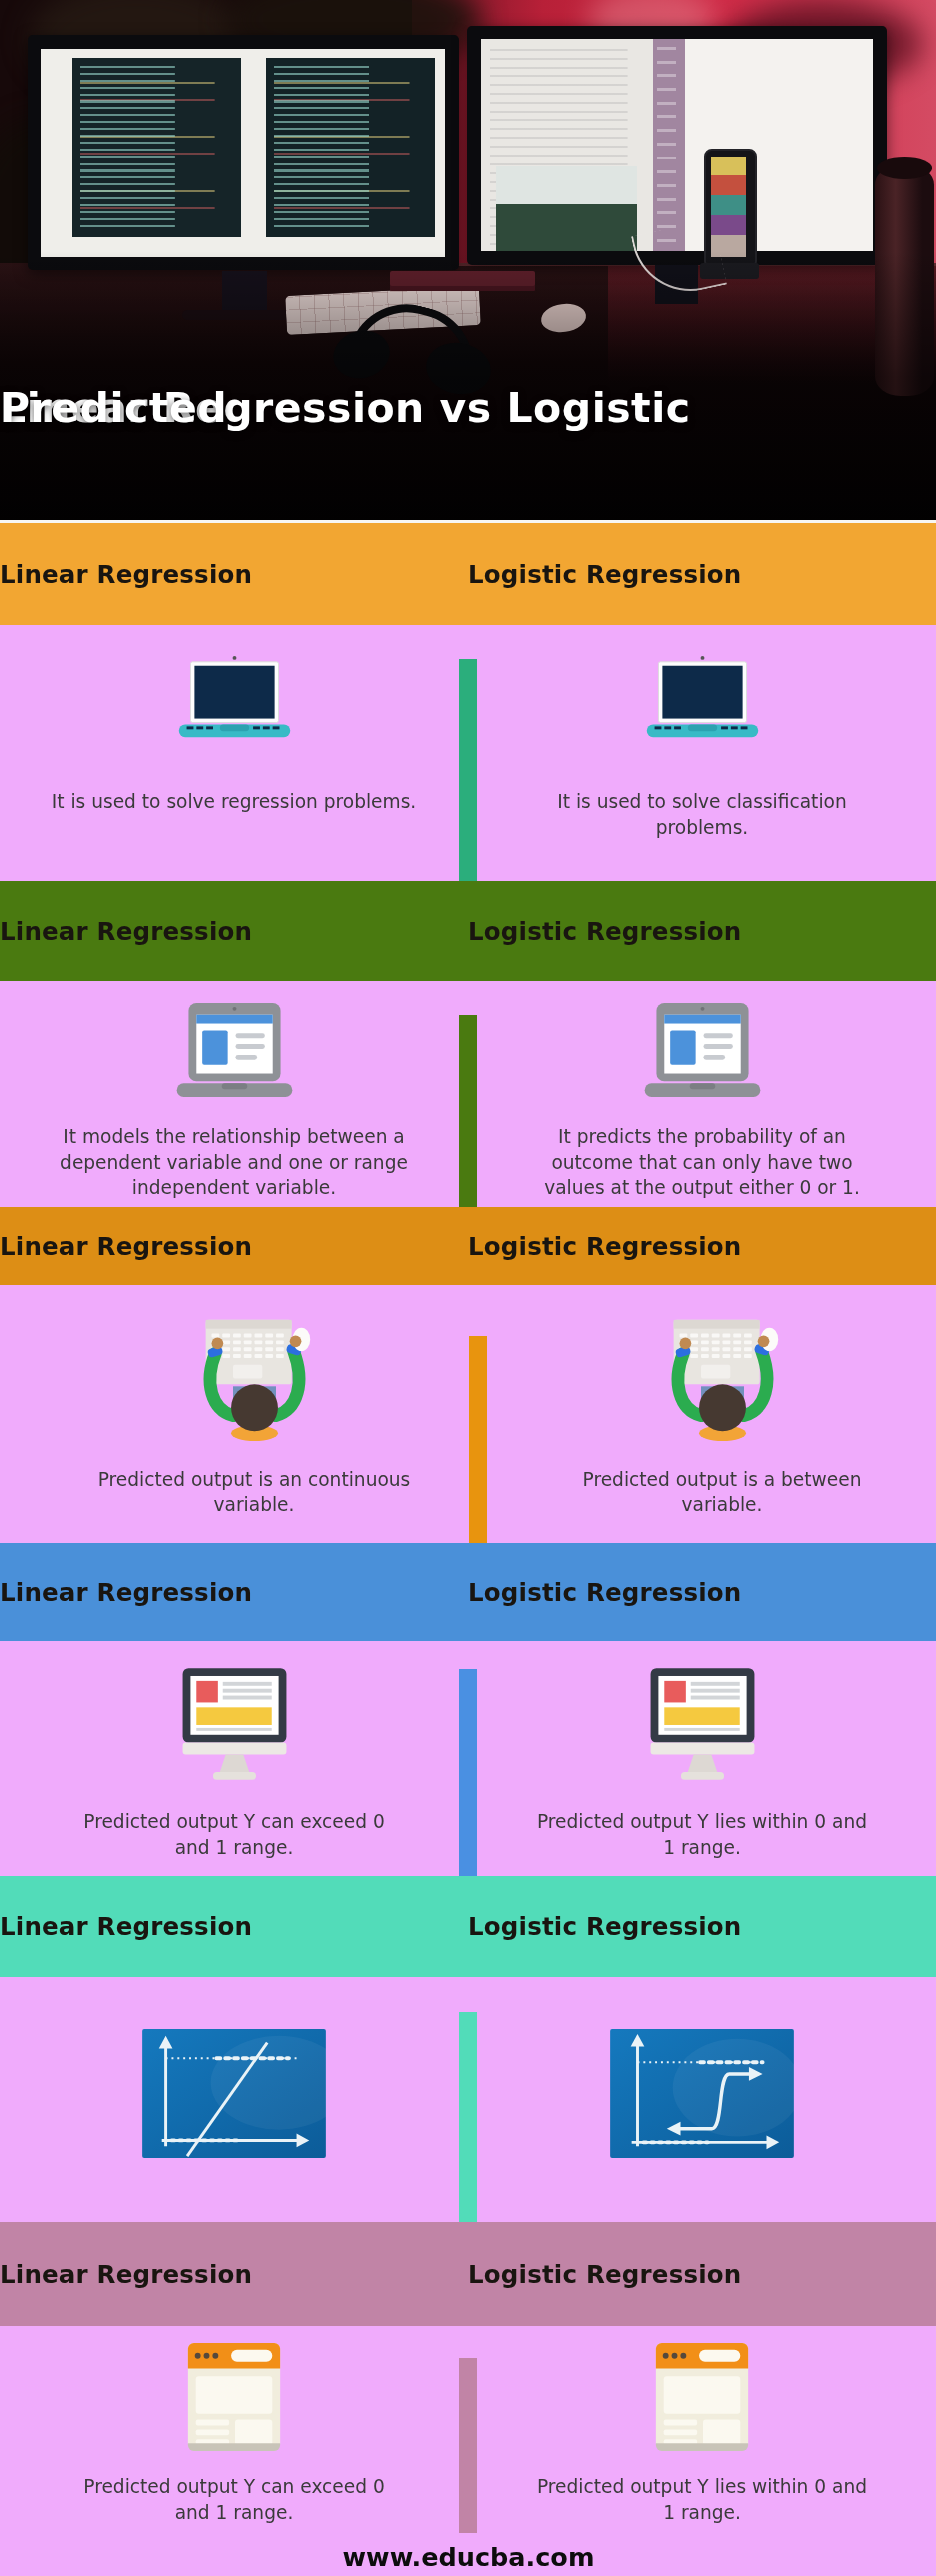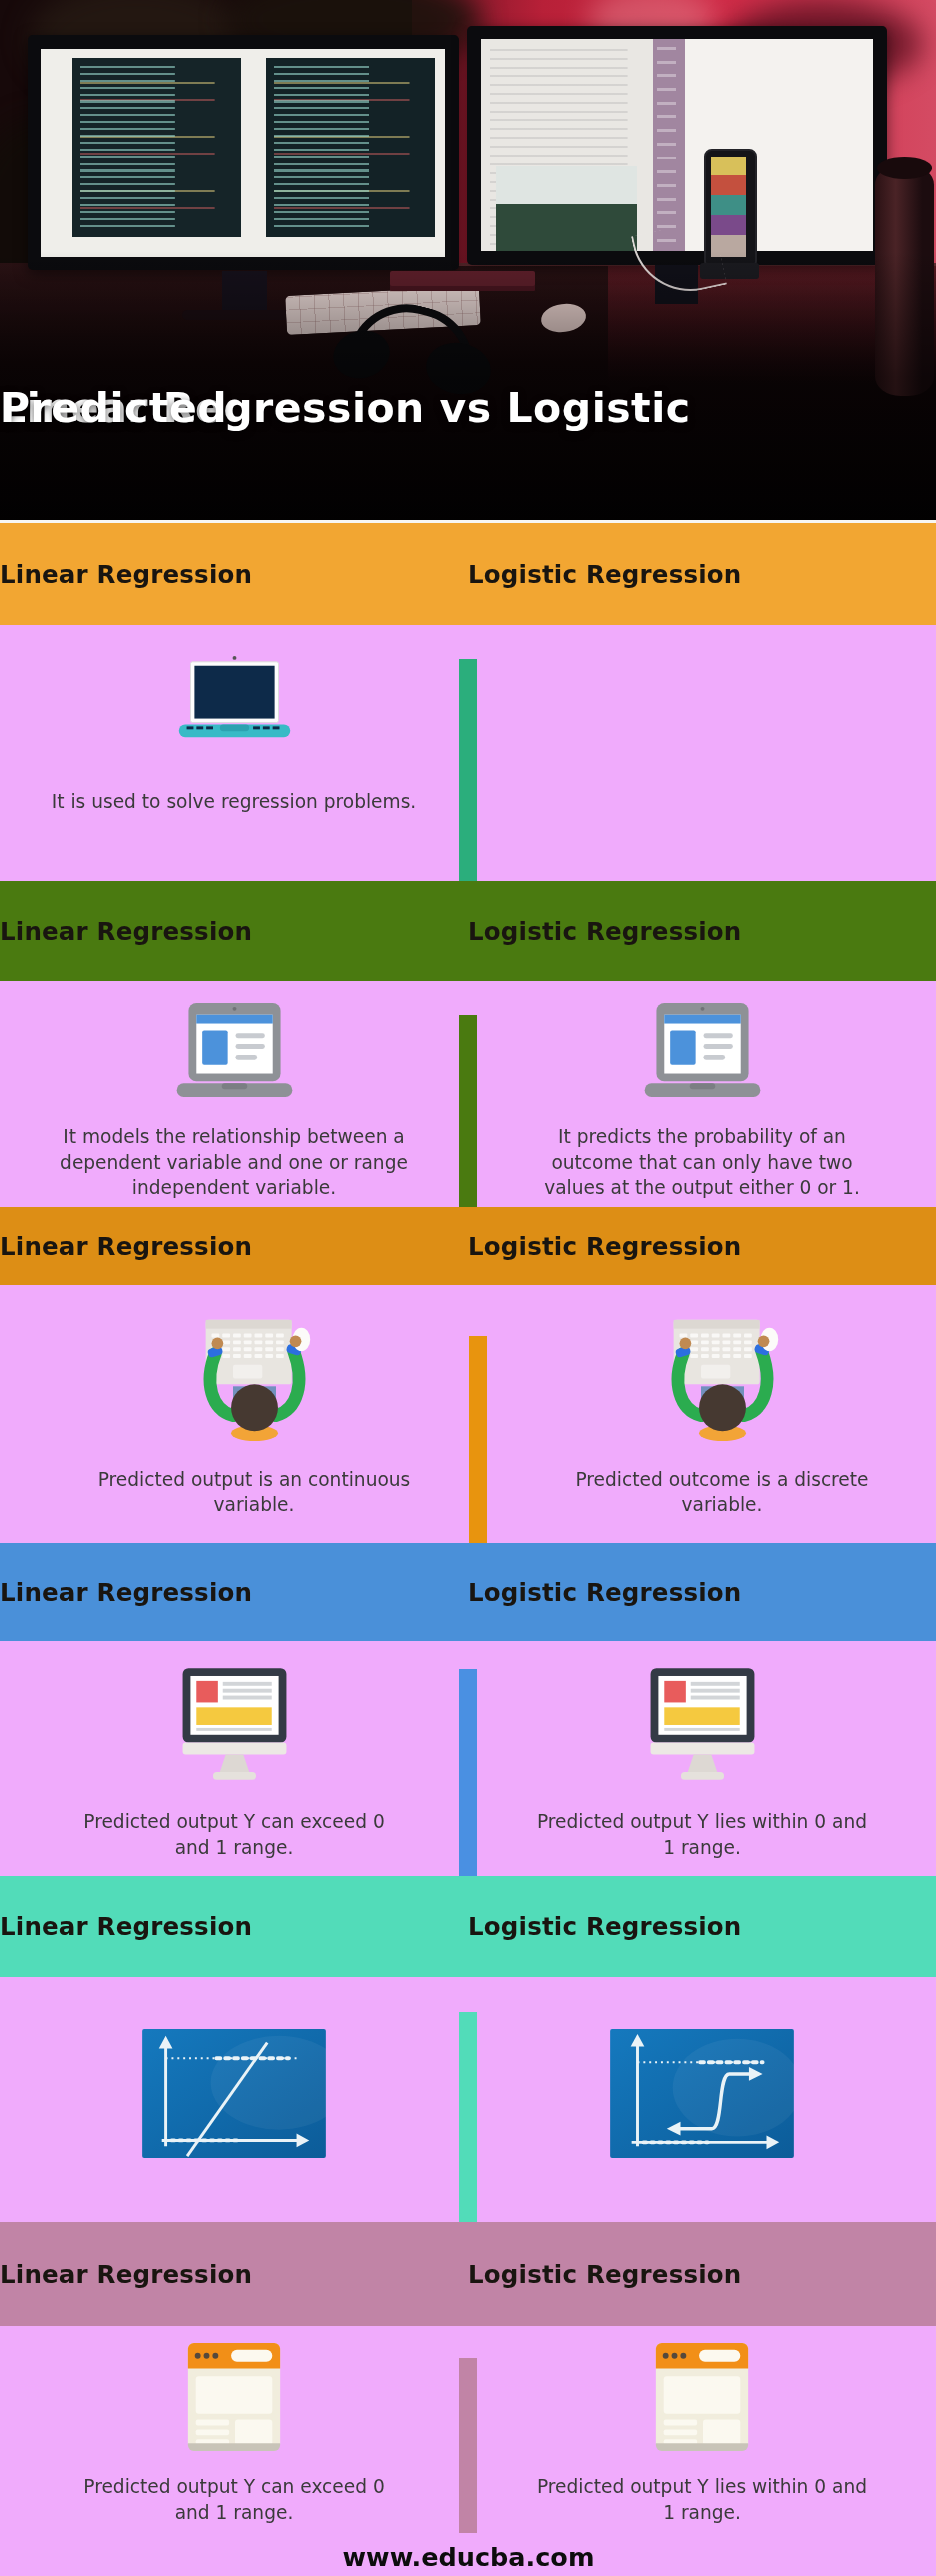--- a/index.html
+++ b/index.html
@@ -195,20 +195,40 @@
               <rect x="36" y="74" width="7" height="3"></rect>
             <rect x="46" y="74" width="7" height="3"></rect>
               <rect x="94" y="74" width="7" height="3"></rect>
             <rect x="104" y="74" width="7" height="3"></rect>
               <rect x="114" y="74" width="7" height="3"></rect>
           </g>
         </svg>
       </div>
       <p class="caption nowrap">It is used to solve regression problems.</p>
     </div>
+    <div class="col">
+      <div class="icon">
+        <svg width="147" height="90" viewBox="0 0 150 92">
+          <circle cx="75" cy="4" r="2" fill="#555"></circle>
+          <rect x="30" y="8" width="90" height="62" rx="2" fill="#fdfdfd" stroke="#dcdcdc"></rect>
+          <rect x="34" y="12" width="82" height="54" fill="#0D2A49"></rect>
+          <rect x="18" y="72" width="114" height="13" rx="6.5" fill="#38BAC6"></rect>
+          <rect x="60" y="72" width="30" height="7" rx="3.5" fill="#2CA2B0"></rect>
+          <g fill="#0D2A49">
+            <rect x="26" y="74" width="7" height="3"></rect>
+              <rect x="36" y="74" width="7" height="3"></rect>
+            <rect x="46" y="74" width="7" height="3"></rect>
+              <rect x="94" y="74" width="7" height="3"></rect>
+            <rect x="104" y="74" width="7" height="3"></rect>
+              <rect x="114" y="74" width="7" height="3"></rect>
+          </g>
+        </svg>
+      </div>
+      <p class="caption w360">It is used to solve classification problems.</p>
+    </div>
   </div>
 
   <div class="band b2" style="background-color: rgb(74, 122, 16);">
     <div class="bcol">
         <h2>Linear Regression</h2>
       </div>
     <div class="bcol">
         <h2>Logistic Regression</h2>
       </div>
   </div>
@@ -351,21 +371,21 @@
           <path d="M102,104 C124,98 132,70 120,38" fill="none" stroke="#2BAC4F" stroke-width="13" stroke-linecap="round"></path>
           <rect x="32" y="34" width="15" height="9" rx="4" fill="#2C6FDF" transform="rotate(-18 40 38)"></rect>
           <rect x="113" y="32" width="15" height="9" rx="4" fill="#2C6FDF" transform="rotate(18 120 36)"></rect>
           <ellipse cx="128" cy="26" rx="9" ry="12" fill="#FCFBF9"></ellipse>
           <circle cx="42" cy="30" r="6" fill="#C08A52"></circle>
           <circle cx="122" cy="28" r="6" fill="#C08A52"></circle>
           <ellipse cx="80" cy="122" rx="24" ry="8" fill="#F2A437"></ellipse>
           <circle cx="80" cy="96" r="24" fill="#463931"></circle>
         </svg>
       </div>
-      <p class="caption w340">Predicted outcome is a discrete variable.</p>
+      <p class="caption w340">Predicted output is a between variable.</p>
     </div>
   </div>
 
   <div class="band b4" style="background-color: rgb(74, 144, 217);">
     <div class="bcol">
         <h2>Linear Regression</h2>
       </div>
     <div class="bcol">
         <h2>Logistic Regression</h2>
       </div>

